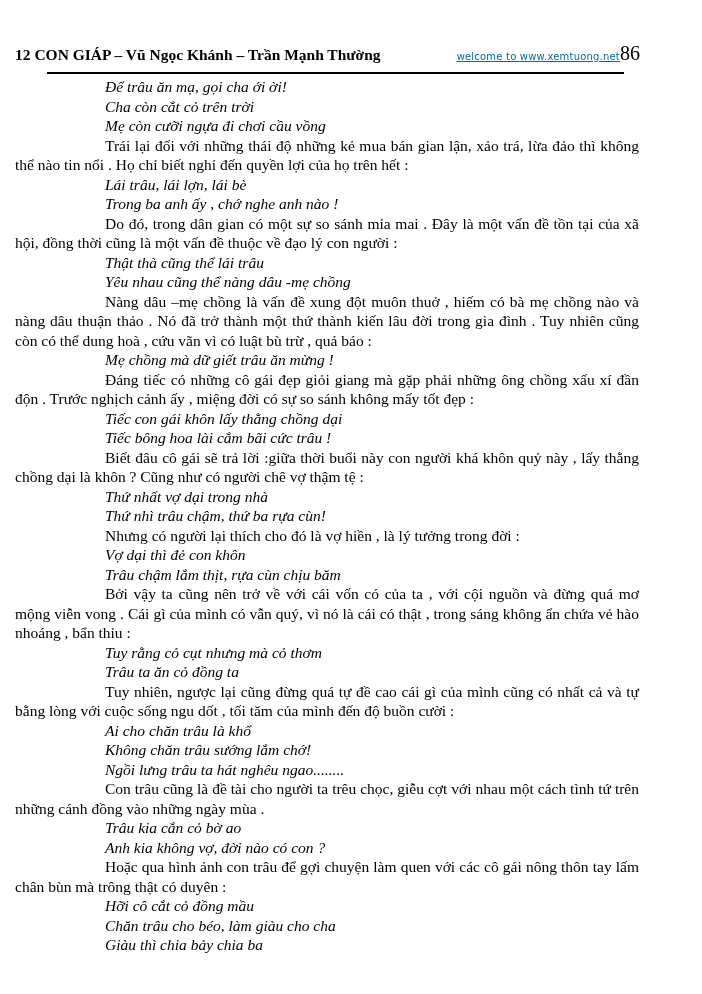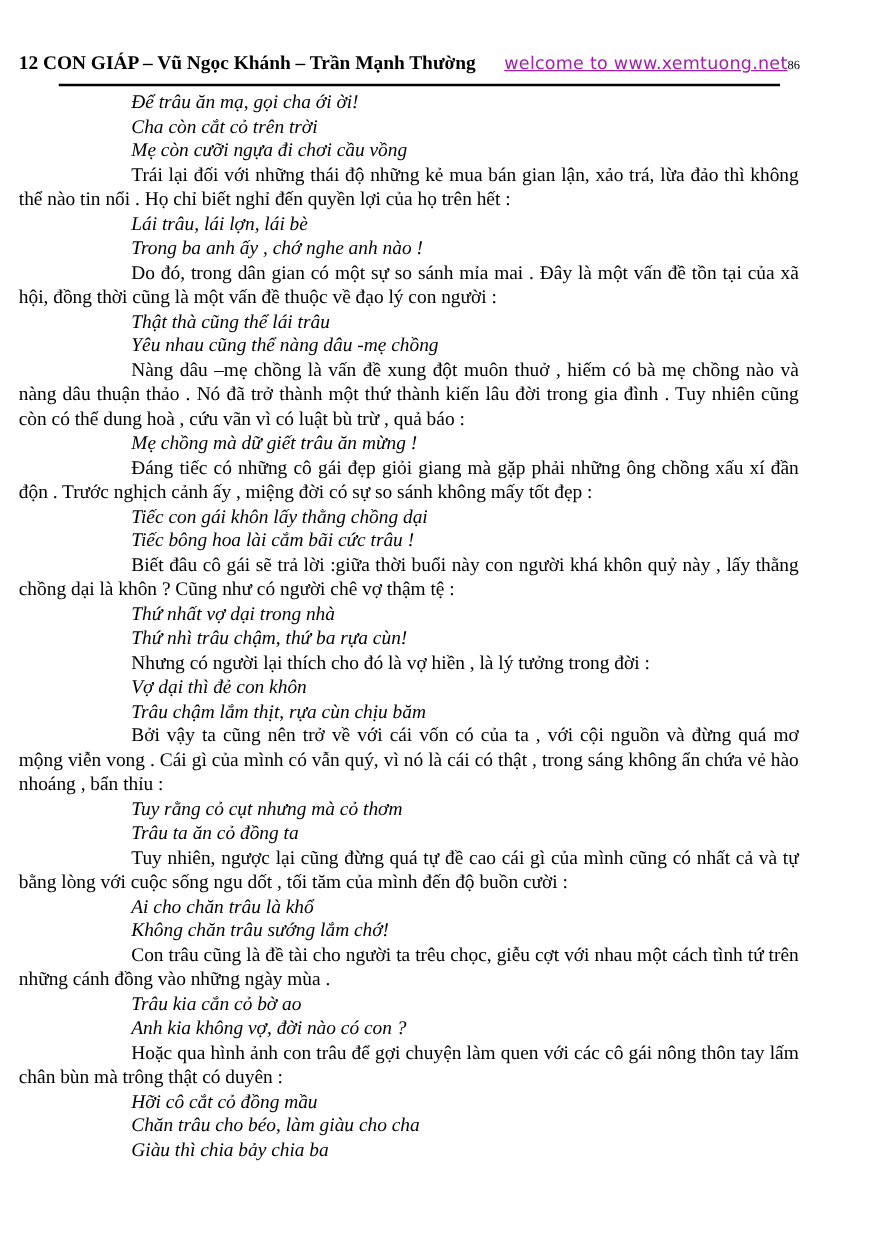--- a/index.html
+++ b/index.html
@@ -20,26 +20,26 @@
     padding: 42px 13px 0 15px;
   }
   .header-title {
     font-weight: bold;
     font-size: 15.5px;
     white-space: nowrap;
   }
   .header-right { white-space: nowrap; }
   .header-link {
     font-family: "DejaVu Sans", sans-serif;
-    font-size: 14px;
+    font-size: 10px;
     text-decoration: underline;
-    color: #a21caf;
+    color: #0369a1;
     letter-spacing: 0.2px;
   }
-  .page-number { font-size: 10px; }
+  .page-number { font-size: 20px; }
 
   .header-rule {
     border: none;
     border-top: 2px solid #000000;
     margin: 7px 29px 0 47px;
   }
 
   .body-text {
     margin: 3px 14px 0 15px;
     font-size: 15.5px;
@@ -86,20 +86,21 @@
       <p class="verse">Thứ nhì trâu chậm, thứ ba rựa cùn!</p>
       <p class="para">Nhưng có người lại thích cho đó là vợ hiền , là lý tưởng trong đời :</p>
       <p class="verse">Vợ dại thì đẻ con khôn</p>
       <p class="verse">Trâu chậm lắm thịt, rựa cùn chịu băm</p>
       <p class="para">Bởi vậy ta cũng nên trở về với cái vốn có của ta , với cội nguồn và đừng quá mơ mộng viễn vong . Cái gì của mình có vẫn quý, vì nó là cái có thật , trong sáng không ẩn chứa vẻ hào nhoáng , bẩn thỉu :</p>
       <p class="verse">Tuy rằng cỏ cụt nhưng mà cỏ thơm</p>
       <p class="verse">Trâu ta ăn cỏ đồng ta</p>
       <p class="para">Tuy nhiên, ngược lại cũng đừng quá tự đề cao cái gì của mình cũng có nhất cả và tự bằng lòng với cuộc sống ngu dốt , tối tăm của mình đến độ buồn cười :</p>
       <p class="verse">Ai cho chăn trâu là khổ</p>
       <p class="verse">Không chăn trâu sướng lắm chớ!</p>
+      <p class="verse">Ngồi lưng trâu ta hát nghêu ngao........</p>
       <p class="para">Con trâu cũng là đề tài cho người ta trêu chọc, giễu cợt với nhau một cách tình tứ trên những cánh đồng vào những ngày mùa .</p>
       <p class="verse">Trâu kia cắn cỏ bờ ao</p>
       <p class="verse">Anh kia không vợ, đời nào có con ?</p>
       <p class="para">Hoặc qua hình ảnh con trâu để gợi chuyện làm quen với các cô gái nông thôn tay lấm chân bùn mà trông thật có duyên :</p>
       <p class="verse">Hỡi cô cắt cỏ đồng mầu</p>
       <p class="verse">Chăn trâu cho béo, làm giàu cho cha</p>
       <p class="verse">Giàu thì chia bảy chia ba</p>
     </div>
 </div>
 

